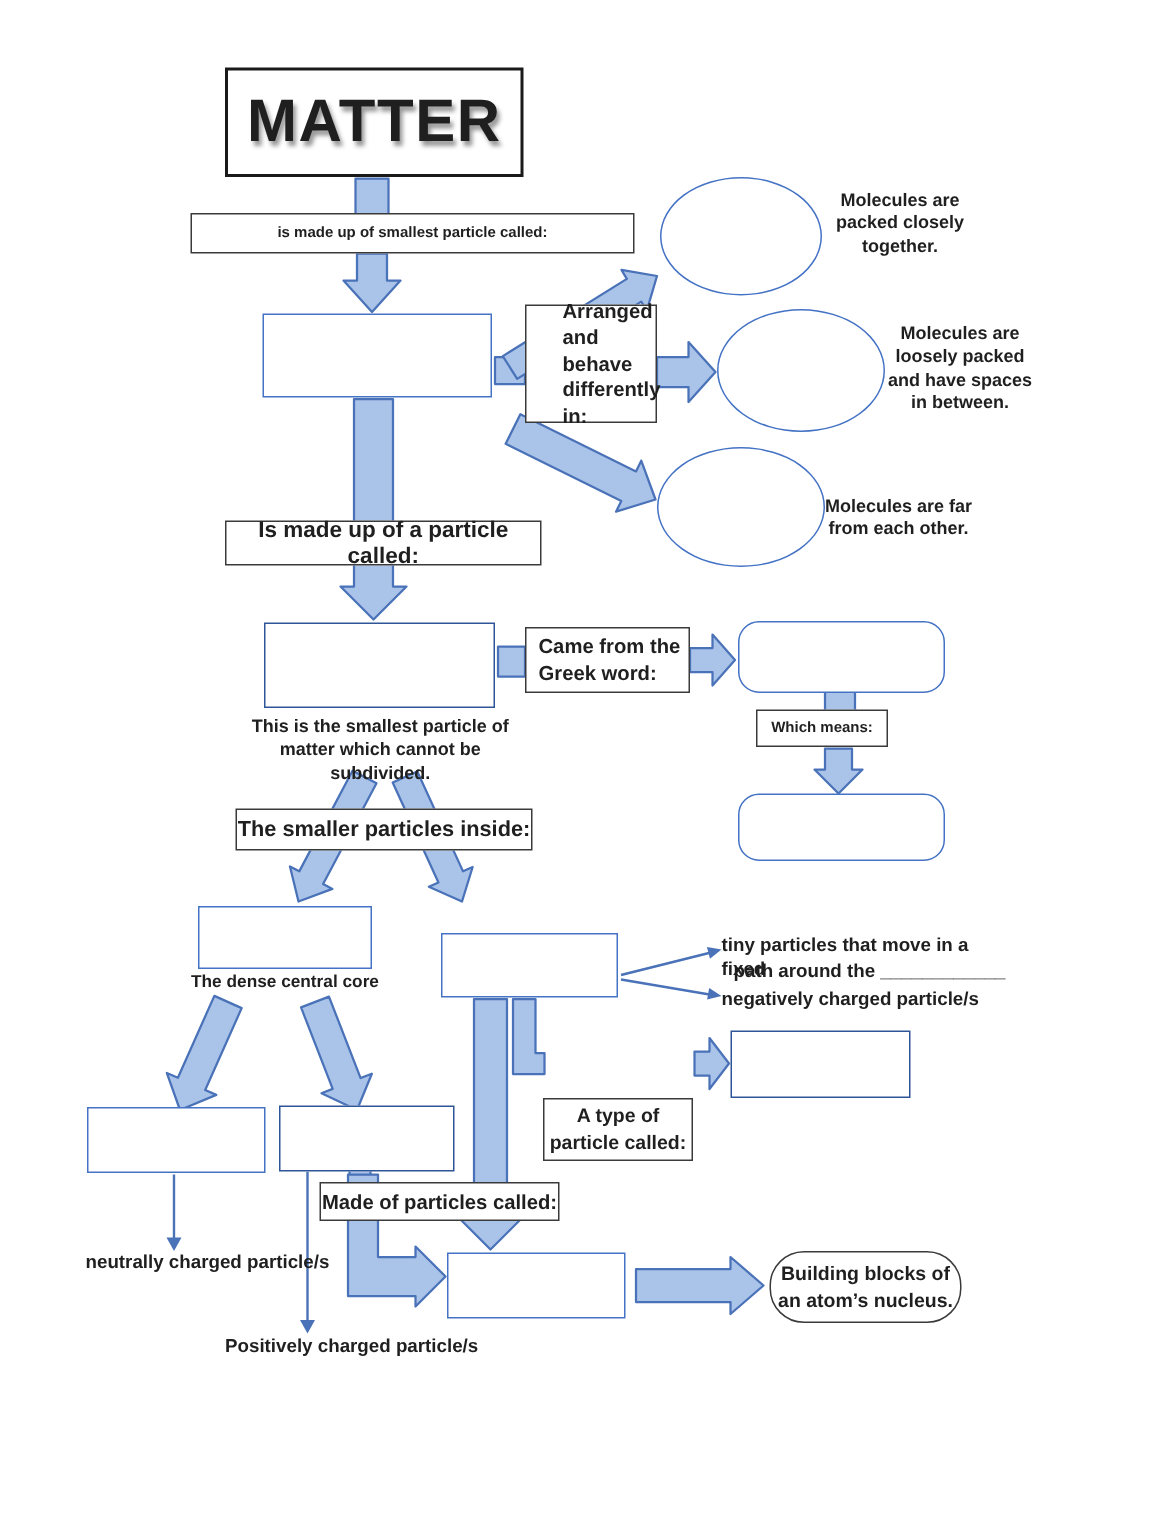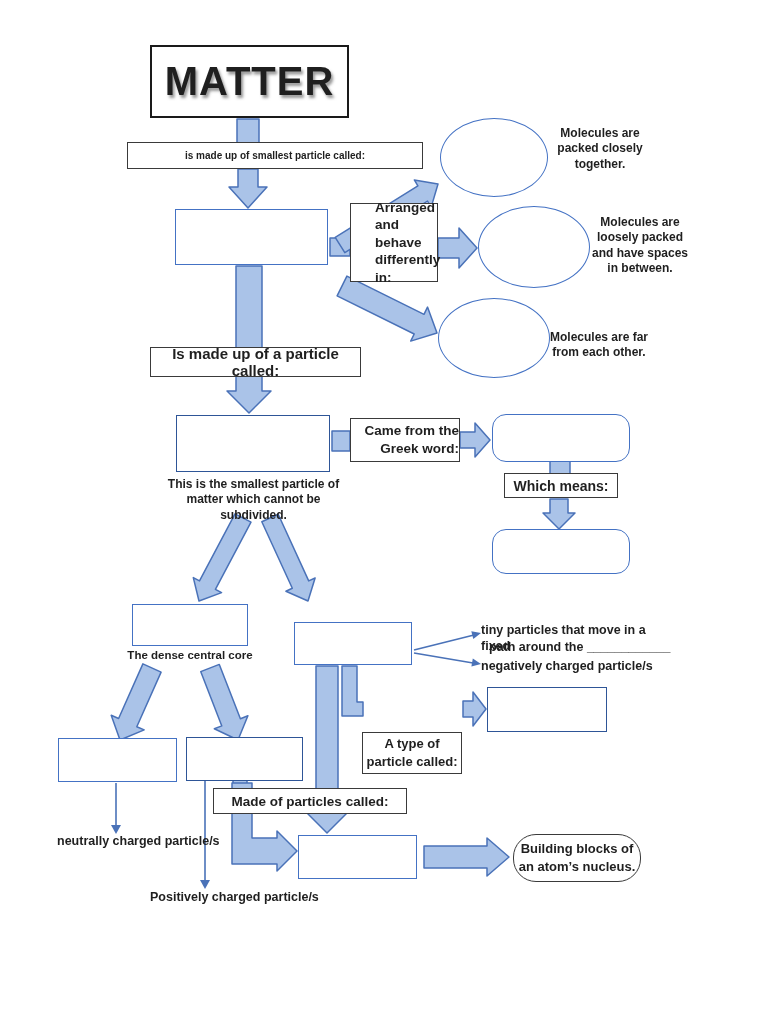--- a/index.html
+++ b/index.html
@@ -73,47 +73,48 @@
 
   <div class="box blank" style="left:438px;top:298px;width:112px;height:80px;border-radius:50%;"></div>
   <div class="cap center" style="left:544px;top:330px;width:110px;font-size:12px;">Molecules are far from each other.</div>
 
   <div class="box bb" style="left:150px;top:347px;width:211px;height:30px;font-size:15px;">Is made up of a particle called:</div>
 
   <div class="box blank-navy" style="left:176px;top:415px;width:154px;height:57px;"></div>
   <div class="cap center" style="left:166px;top:477px;width:175px;font-size:12px;">This is the smallest particle of matter which cannot be subdivided.</div>
 
   <div class="box bb" style="left:350px;top:418px;width:110px;height:44px;font-size:13.5px;font-weight:600;
-              justify-content:flex-start;text-align:right;padding-left:8px;line-height:1.35;">Came from the Greek word:</div>
+              justify-content:flex-start;text-align:left;padding-left:8px;line-height:1.35;">Came from the Greek word:</div>
 
   <div class="box rounded" style="left:492px;top:414px;width:138px;height:48px;"></div>
 
-  <div class="box bb" style="left:504px;top:473px;width:114px;height:25px;font-size:14px;">Which means:</div>
+  <div class="box bb" style="left:504px;top:473px;width:88px;height:25px;font-size:10px;">Which means:</div>
 
   <div class="box rounded" style="left:492px;top:529px;width:138px;height:45px;"></div>
 
+  <div class="box bb" style="left:157px;top:539px;width:198px;height:28px;font-size:14.5px;border-width:1.8px;">The smaller particles inside:</div>
 
   <div class="box blank" style="left:132px;top:604px;width:116px;height:42px;"></div>
   <div class="cap center" style="left:122px;top:648px;width:136px;font-size:11.5px;">The dense central core</div>
 
   <div class="box blank" style="left:294px;top:622px;width:118px;height:43px;"></div>
 
   <div class="cap" style="left:481px;top:622px;width:195px;font-size:12.5px;">tiny particles that move in a fixed</div>
   <div class="cap" style="left:489px;top:639px;width:195px;font-size:12.5px;">path around the ____________</div>
   <div class="cap" style="left:481px;top:658px;width:195px;font-size:12.5px;">negatively charged particle/s</div>
 
   <div class="box bb" style="left:362px;top:688px;width:100px;height:42px;font-size:13px;font-weight:600;line-height:1.35;margin-top:44px;">A type of particle called:</div>
 
   <div class="box blank-navy" style="left:487px;top:687px;width:120px;height:45px;"></div>
 
   <div class="box blank" style="left:58px;top:738px;width:119px;height:44px;"></div>
 
   <div class="box blank-navy" style="left:186px;top:737px;width:117px;height:44px;"></div>
 
-  <div class="box bb" style="left:213px;top:788px;width:194px;height:26px;font-size:13.5px;">Made of particles called:</div>
+  <div class="box bb" style="left:213px;top:788px;width:160px;height:26px;font-size:13.5px;">Made of particles called:</div>
 
   <div class="cap" style="left:57px;top:833px;width:175px;font-size:12.5px;">neutrally charged particle/s</div>
 
   <div class="cap" style="left:150px;top:889px;width:185px;font-size:12.5px;">Positively  charged particle/s</div>
 
   <div class="box blank" style="left:298px;top:835px;width:119px;height:44px;"></div>
 
   <div class="box bb" style="left:513px;top:834px;width:128px;height:48px;font-size:13px;font-weight:600;line-height:1.4;border-radius:23px;">Building blocks of an atom’s nucleus.</div>
 
 </div>

